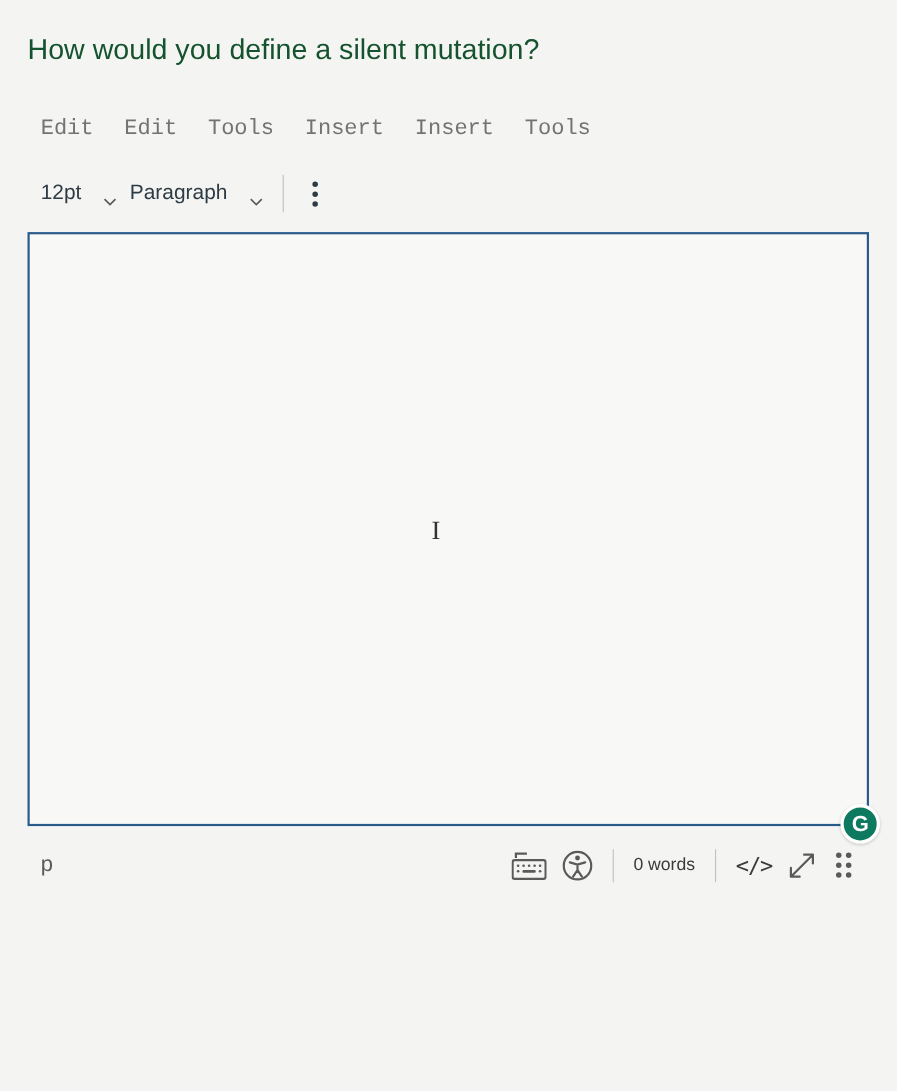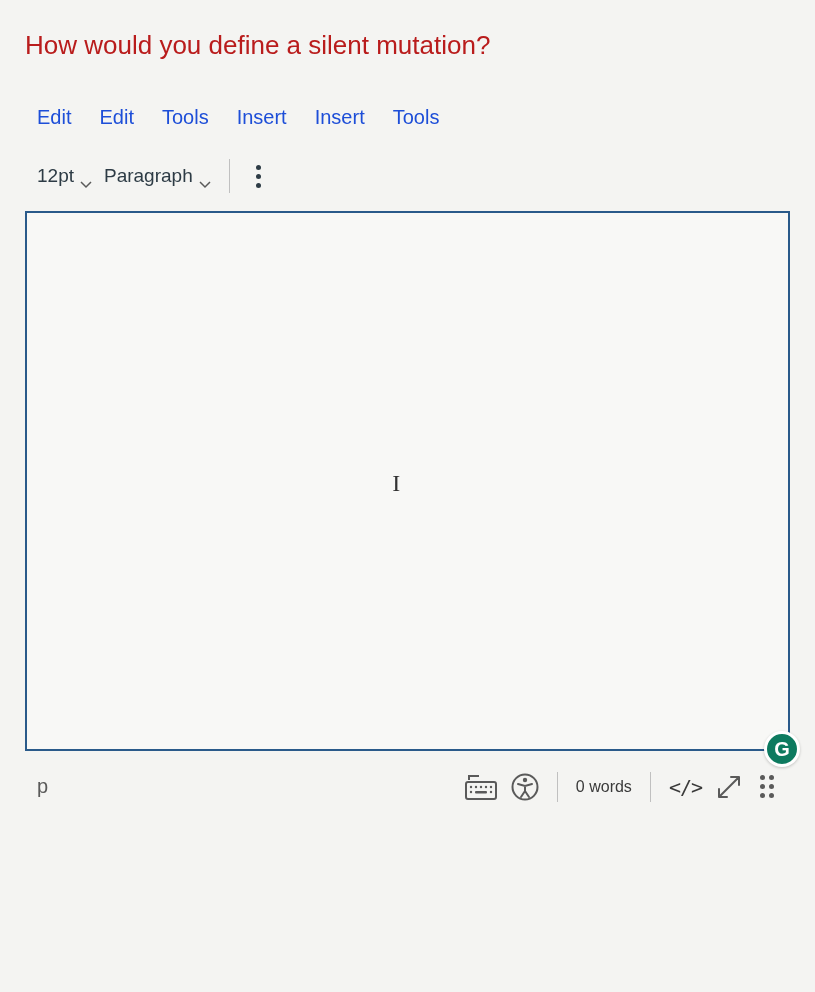--- a/index.html
+++ b/index.html
@@ -11,49 +11,50 @@
       font-family: -apple-system, BlinkMacSystemFont, "Segoe UI", Helvetica, Arial, sans-serif;
       background: #f4f4f2;
       width: 815px;
       height: 992px;
       padding: 30px 25px;
       color: #2d3b45;
     }
     .question {
       font-size: 26px;
       font-weight: 400;
-      color: #b91c1c;
+      color: #14532d;
       margin-bottom: 45px;
     }
     .editor-container {
       width: 100%;
     }
     .menubar {
       display: flex;
       gap: 28px;
       padding: 0 12px;
       margin-bottom: 30px;
     }
     .menubar-item {
       font-size: 20px;
-      color: #1d4ed8;
+      color: #737373;
       cursor: pointer;
       user-select: none;
+      font-family: Liberation Mono, monospace;
     }
     .toolbar {
       display: flex;
       align-items: center;
       gap: 12px;
       padding: 0 12px;
       margin-bottom: 18px;
     }
     .toolbar-select {
       display: flex;
       align-items: center;
-      gap: 6px;
+      gap: 20px;
       font-size: 19px;
       color: #2d3b45;
       cursor: pointer;
       user-select: none;
     }
     .chevron-down {
       width: 12px;
       height: 8px;
       display: inline-block;
     }

